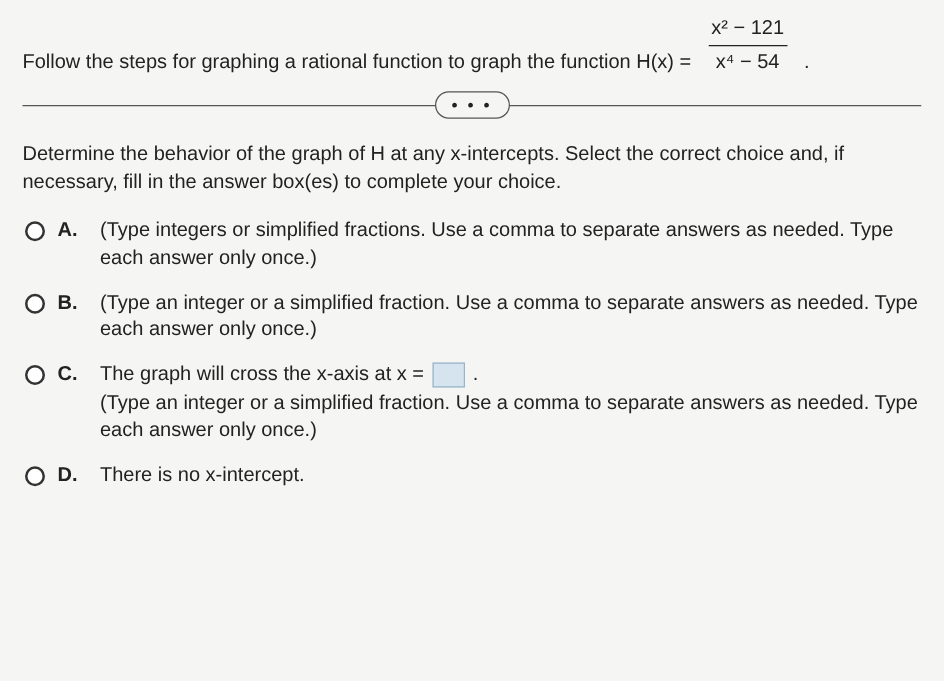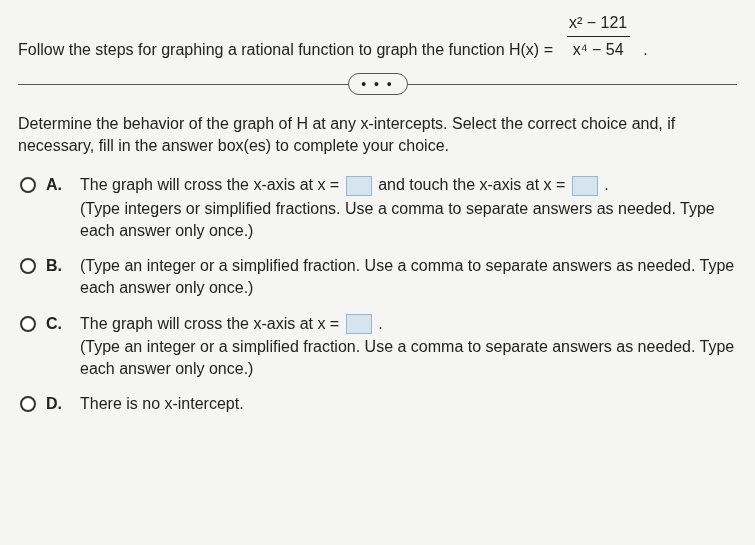--- a/index.html
+++ b/index.html
@@ -100,27 +100,20 @@
 </div>
 
 <div class="instruction">Determine the behavior of the graph of H at any x-intercepts. Select the correct choice and, if necessary, fill in the answer box(es) to complete your choice.</div>
 
 <div class="choices">
 
   <div class="choice">
     <div class="radio"></div>
     <div class="choice-letter">A.</div>
     <div class="choice-body">
-      <div class="choice-main">
-        <span>The graph will cross the x-axis at x =</span>
-        <span class="answer-box"></span>
-        <span>and touch the x-axis at x =</span>
-        <span class="answer-box"></span>
-        <span>.</span>
-      </div>
       <div class="choice-hint">(Type integers or simplified fractions. Use a comma to separate answers as needed. Type each answer only once.)</div>
     </div>
   </div>
 
   <div class="choice">
     <div class="radio"></div>
     <div class="choice-letter">B.</div>
     <div class="choice-body">
       <div class="choice-hint">(Type an integer or a simplified fraction. Use a comma to separate answers as needed. Type each answer only once.)</div>
     </div>

